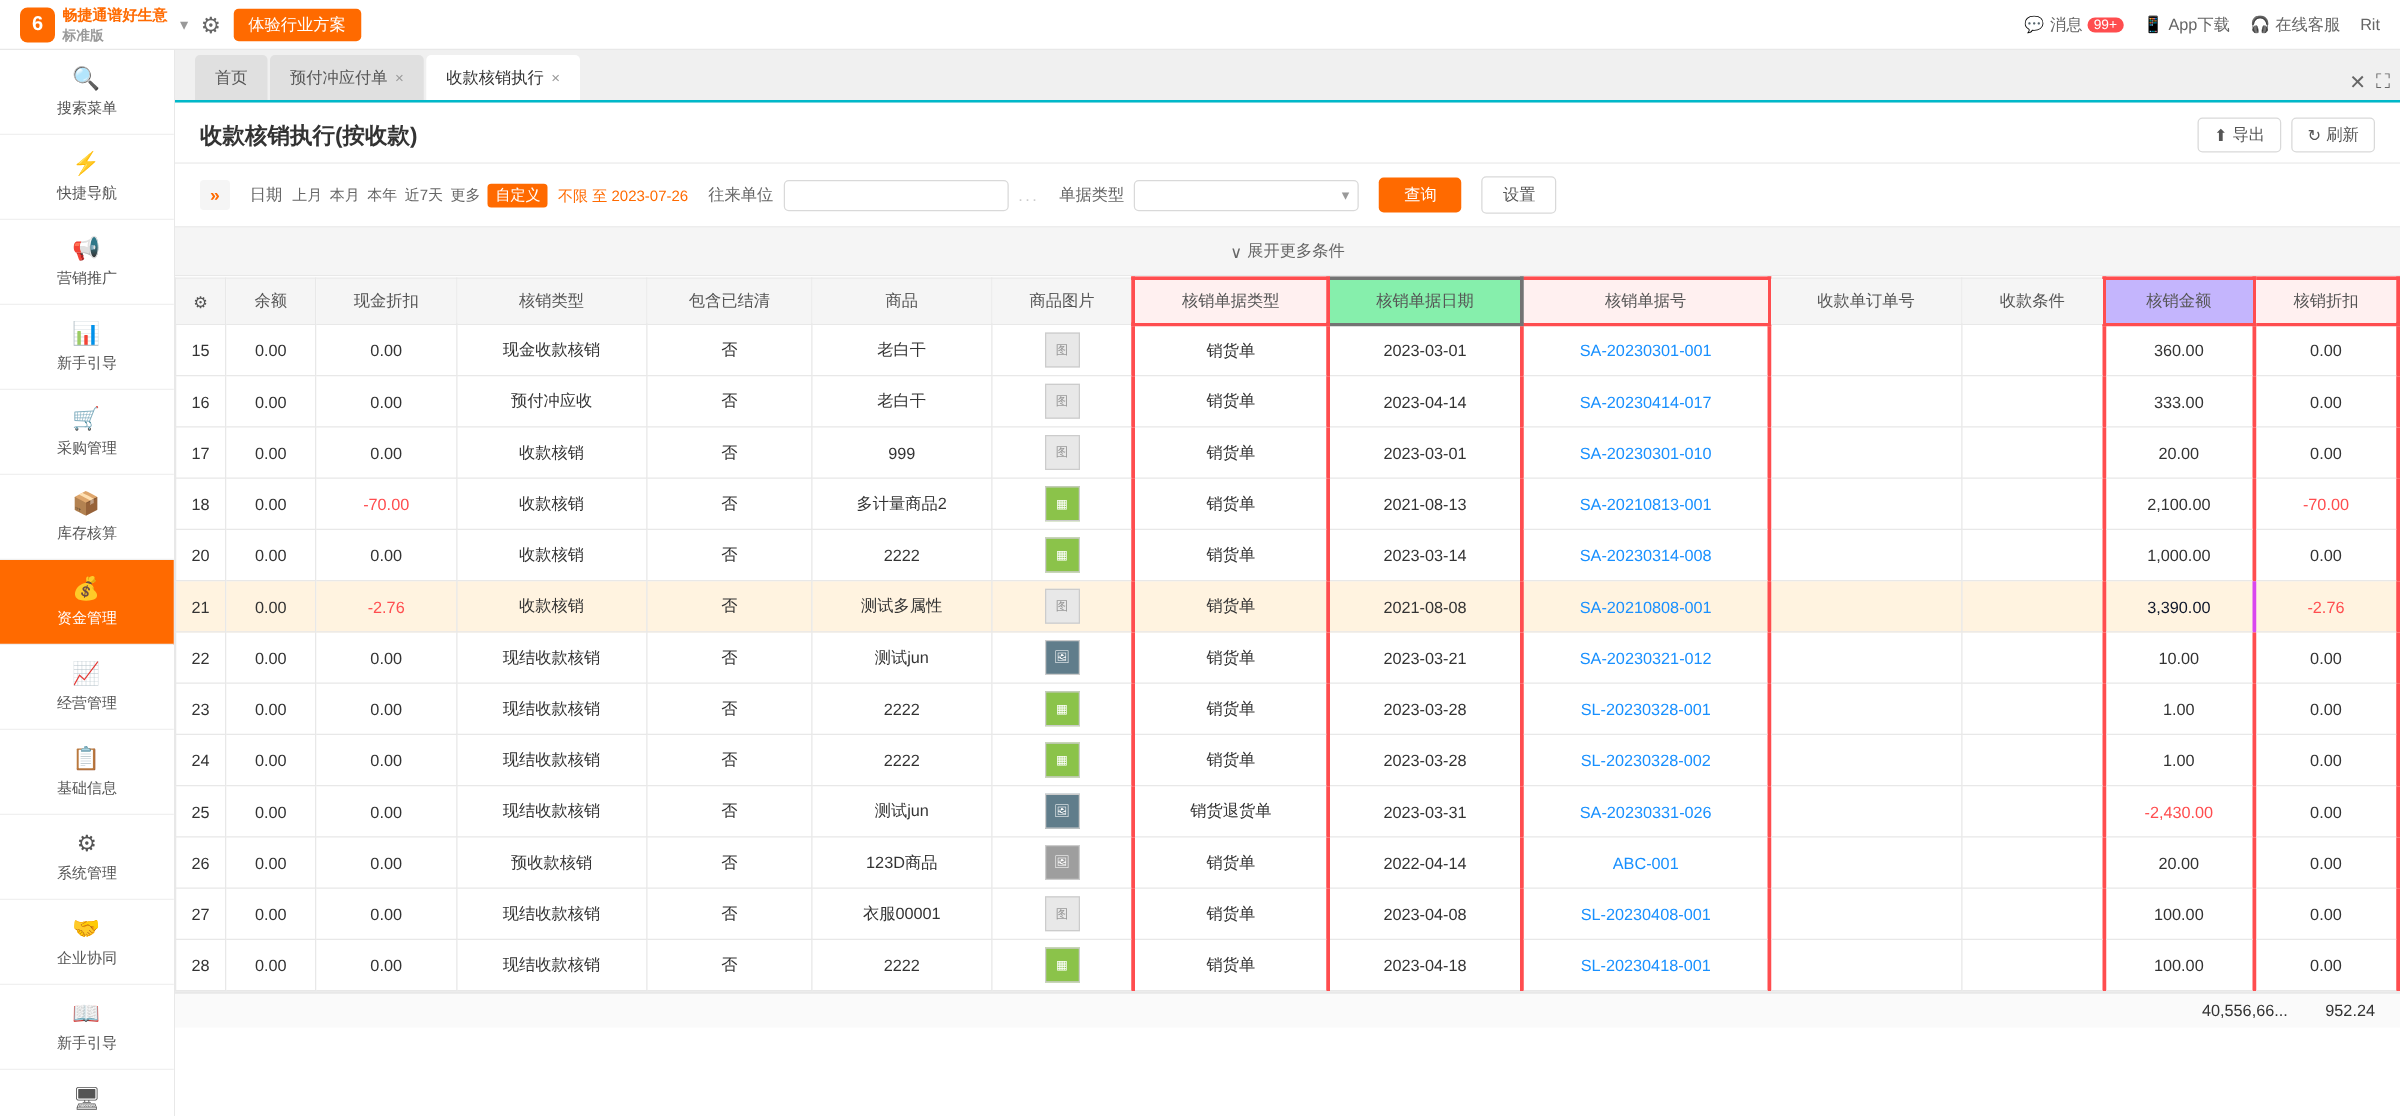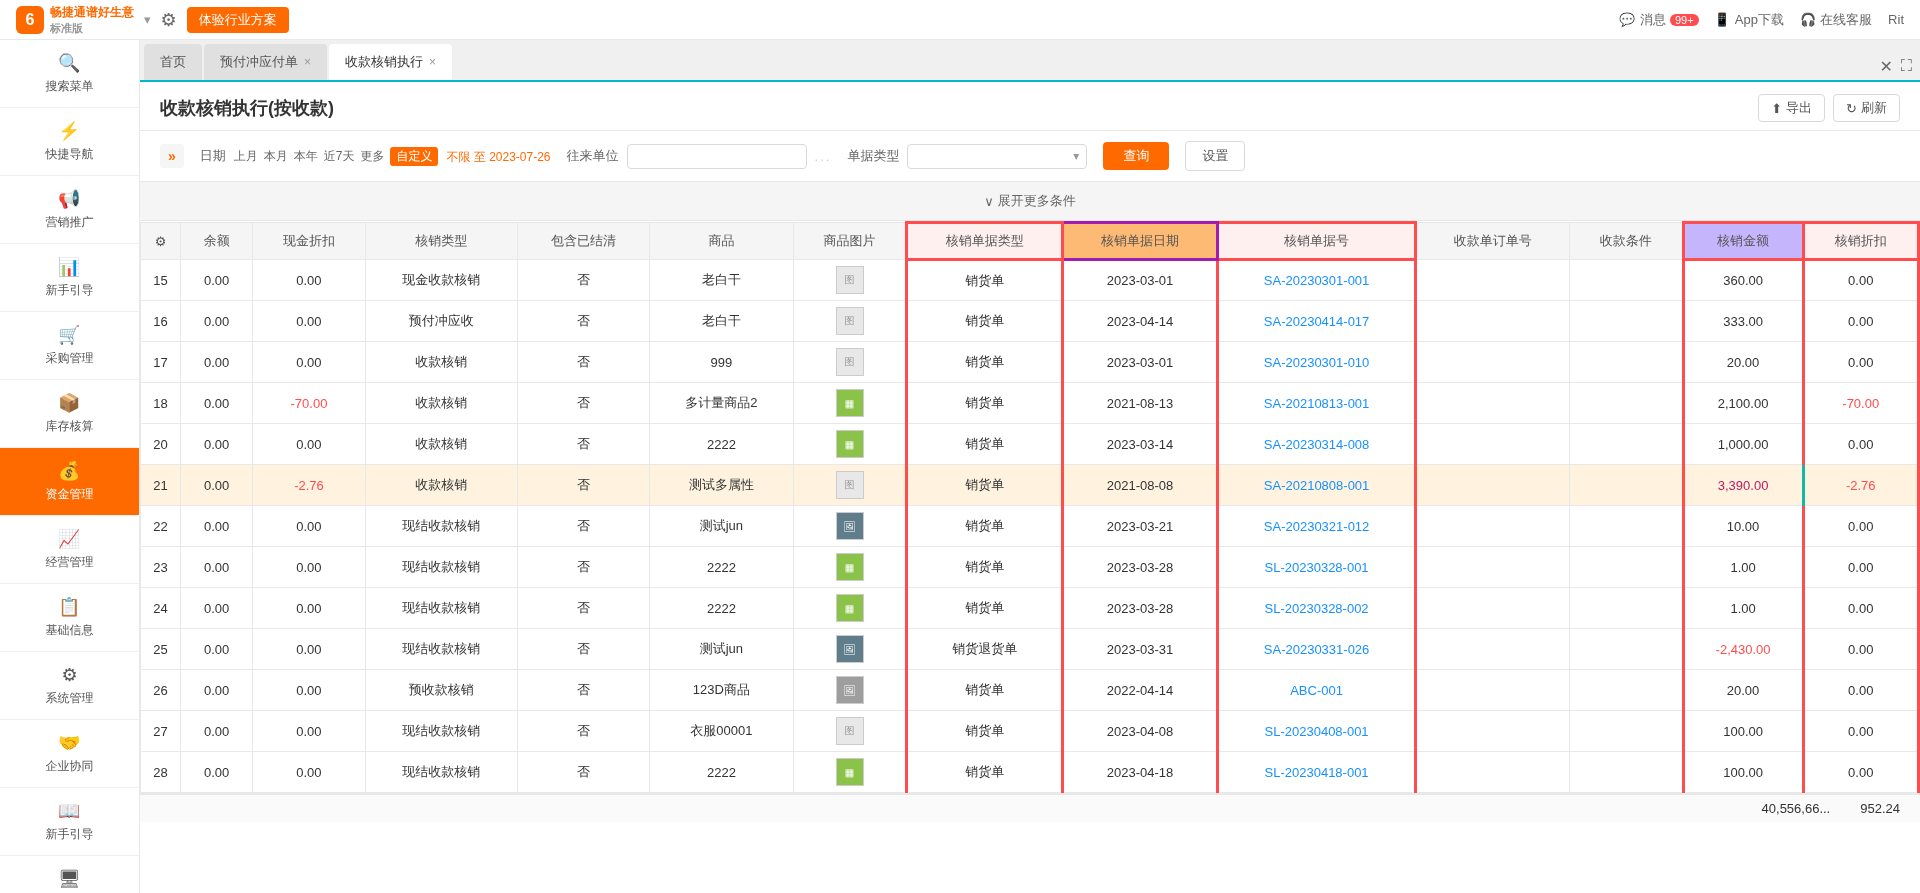--- a/index.html
+++ b/index.html
@@ -21,21 +21,21 @@
     
     .sidebar { width: 140px; background: #fff; border-right: 1px solid #e8e8e8; display: flex; flex-direction: column; overflow-y: auto; }
     .sidebar-item { display: flex; flex-direction: column; align-items: center; padding: 12px 8px; cursor: pointer; color: #555; font-size: 12px; gap: 4px; border-bottom: 1px solid #f0f0f0; }
     .sidebar-item.active { background: #ff6a00; color: white; }
     .sidebar-icon { font-size: 18px; }
 
     
     .content-area { flex: 1; display: flex; flex-direction: column; overflow: hidden; }
 
     
-    .tab-bar { height: 42px; background: #f0f0f0; display: flex; align-items: flex-end; padding: 0 4px; border-bottom: 2px solid #00b8c9; position: relative; }
+    .tab-bar { height: 42px; background: #f0f0f0; display: flex; align-items: flex-end; padding: 0 16px; border-bottom: 2px solid #00b8c9; position: relative; }
     .tab { height: 36px; display: flex; align-items: center; padding: 0 16px; gap: 6px; cursor: pointer; border-radius: 4px 4px 0 0; font-size: 13px; color: #555; background: #e0e0e0; margin-right: 2px; }
     .tab.active { background: #fff; color: #333; font-weight: 500; }
     .tab-close { font-size: 12px; color: #999; cursor: pointer; }
     .tab-bar-actions { position: absolute; right: 8px; bottom: 4px; display: flex; gap: 8px; }
     .tab-action-icon { color: #666; cursor: pointer; font-size: 16px; }
 
     
     .page-header { padding: 12px 20px 8px; background: #fff; display: flex; justify-content: space-between; align-items: center; border-bottom: 1px solid #e8e8e8; }
     .page-title { font-size: 18px; font-weight: 600; color: #333; }
     .header-actions { display: flex; gap: 8px; }
@@ -253,21 +253,21 @@
         <thead>
           <tr>
             <th style="width:40px;">⚙</th>
             <th>余额</th>
             <th>现金折扣</th>
             <th>核销类型</th>
             <th>包含已结清</th>
             <th>商品</th>
             <th>商品图片</th>
             <th style="border:3px solid #ff4d4f;background:#fff0f0;">核销单据类型</th>
-            <th style="border:3px solid #a21caf;background:#fdba74;">核销单据日期</th>
+            <th style="border:3px solid #737373;background:#86efac;">核销单据日期</th>
             <th style="border:3px solid #ff4d4f;background:#fff0f0;">核销单据号</th>
             <th>收款单订单号</th>
             <th>收款条件</th>
             <th style="border:3px solid #ff4d4f;background:#c4b5fd;">核销金额</th>
             <th style="border:3px solid #ff4d4f;background:#fff0f0;">核销折扣</th>
           </tr>
         </thead>
         <tbody id="table-body">
         <tr>
     <td>15</td>
@@ -355,21 +355,21 @@
     <td style="color:#ff4d4f;">-2.76</td>
     <td>收款核销</td>
     <td>否</td>
     <td>测试多属性</td>
     <td><div style="width:28px;height:28px;background:#e8e8e8;border:1px solid #ccc;display:inline-flex;align-items:center;justify-content:center;font-size:10px;color:#999;">图</div></td>
     <td style="border-left:3px solid #ff4d4f;border-right:3px solid #ff4d4f;">销货单</td>
     <td style="border-left:3px solid #ff4d4f;border-right:3px solid #ff4d4f;">2021-08-08</td>
     <td style="border-left:3px solid #ff4d4f;border-right:3px solid #ff4d4f;"><a class="link-cell">SA-20210808-001</a></td>
     <td></td>
     <td></td>
-    <td style="border-left:3px solid #ff4d4f;border-right:3px solid #14b8a6;color:#be185d;">3,390.00</td>
+    <td style="border-left:3px solid #ff4d4f;border-right:3px solid #d946ef;color:#0f172a;">3,390.00</td>
     <td style="border-left:3px solid #ff4d4f;border-right:3px solid #ff4d4f;color:#ff4d4f;">-2.76</td>
   </tr>
             <tr>
     <td>22</td>
     <td>0.00</td>
     <td style="">0.00</td>
     <td>现结收款核销</td>
     <td>否</td>
     <td>测试jun</td>
     <td><div style="width:28px;height:28px;background:#607d8b;border:1px solid #ccc;display:inline-flex;align-items:center;justify-content:center;font-size:10px;color:#fff;">🖼</div></td>

